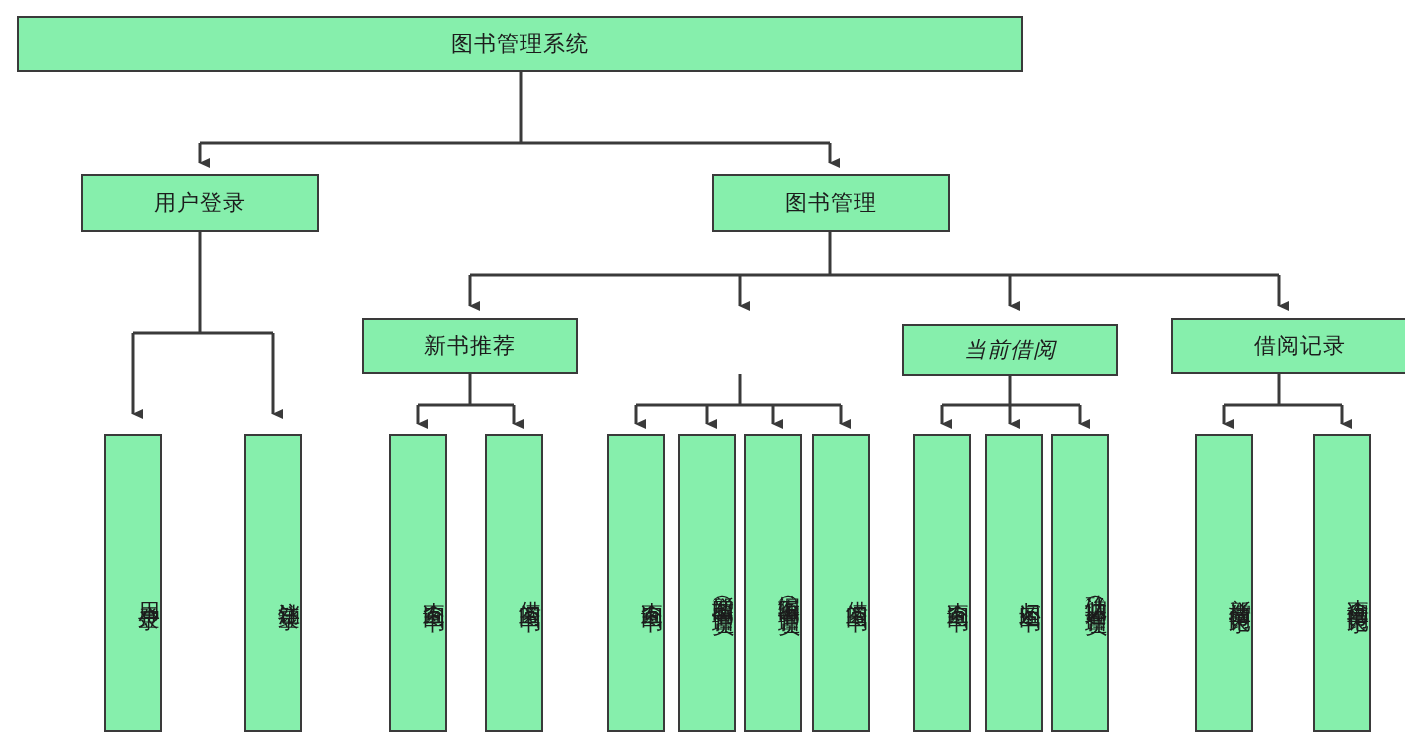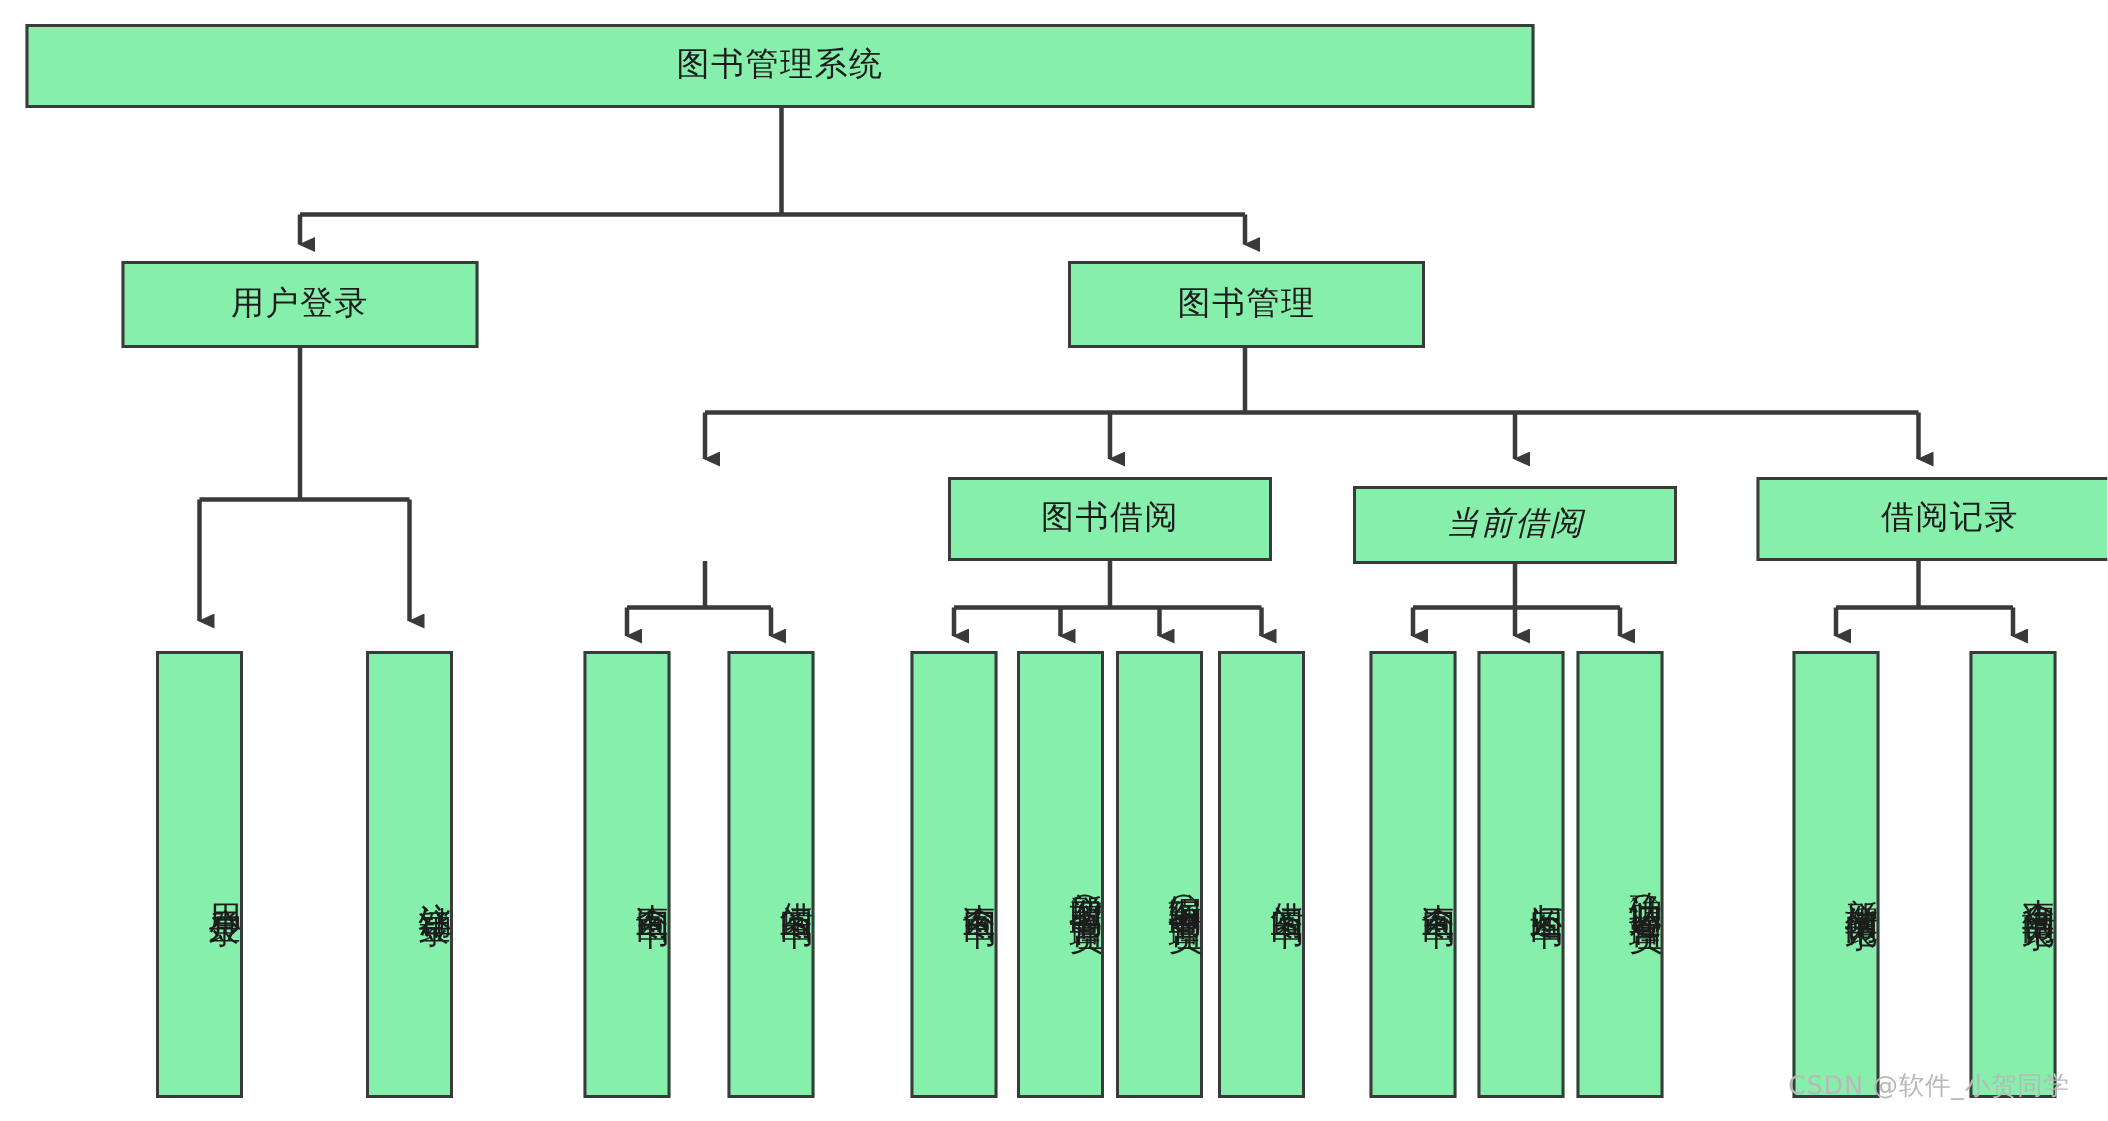--- a/index.html
+++ b/index.html
@@ -123,22 +123,22 @@
     <span class="txt">图书管理系统</span>
   </div>
 
   <div class="node horiz" style="left:81px; top:174px; width:238px; height:58px;">
     <span class="txt">用户登录</span>
   </div>
   <div class="node horiz" style="left:712px; top:174px; width:238px; height:58px;text-align:center;">
     <span class="txt">图书管理</span>
   </div>
 
-  <div class="node horiz" style="left:632px; top:318px; width:216px; height:56px;">
-    <span class="txt">图书借阅</span>
+  <div class="node horiz" style="left:362px; top:318px; width:216px; height:56px;">
+    <span class="txt">新书推荐</span>
   </div>
   <div class="node horiz" style="left:902px; top:324px; width:216px; height:52px;font-style:italic;">
     <span class="txt">当前借阅</span>
   </div>
   <div class="node horiz" style="left:1171px; top:318px; width:258px; height:56px;">
     <span class="txt">借阅记录</span>
   </div>
 
   <div class="node vert" style="left:104px; top:434px; width:58px; height:298px;">
     <span class="txt">用户登录</span>
@@ -177,15 +177,14 @@
     <span class="txt">确认归还（管理员）</span>
   </div>
 
   <div class="node vert" style="left:1195px; top:434px; width:58px; height:298px;">
     <span class="txt">新增借阅记录</span>
   </div>
   <div class="node vert" style="left:1313px; top:434px; width:58px; height:298px;">
     <span class="txt">查询借阅记录</span>
   </div>
 
-  <div class="watermark">CSDN @软件_小贺同学</div>
 
 </div>
 
 </body></html>

